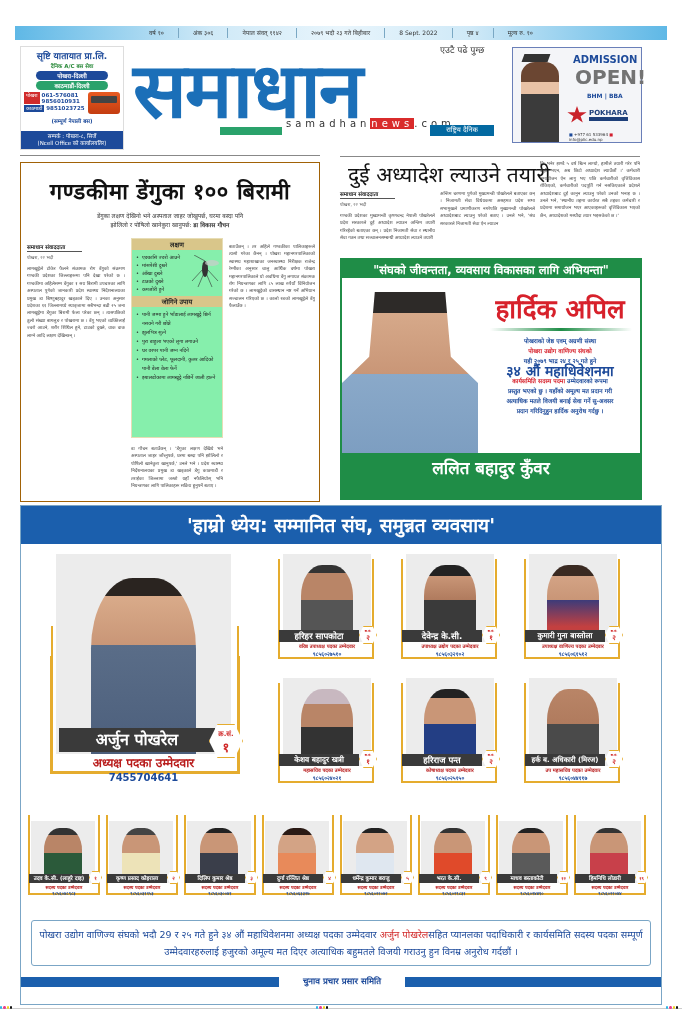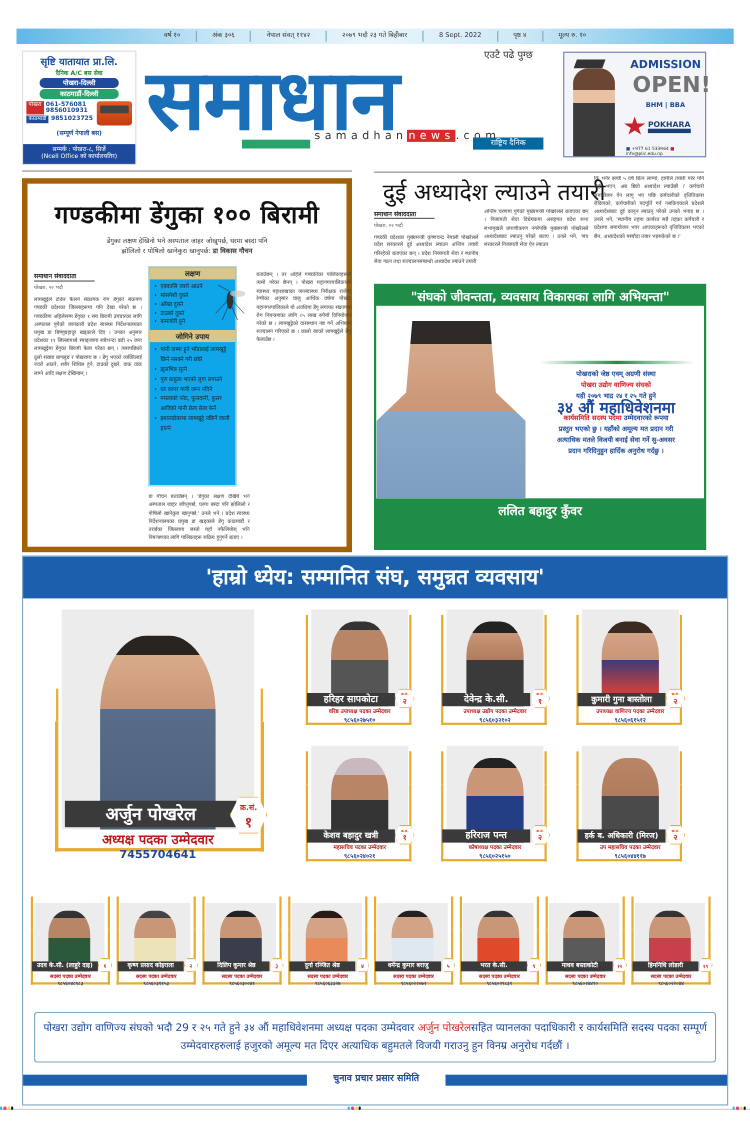--- a/index.html
+++ b/index.html
@@ -40,28 +40,28 @@
   .ad-right .open { position: absolute; left: 62px; top: 17px; font-size: 20px; font-weight: bold; color: #737373; }
   .ad-right .prog { position: absolute; left: 74px; top: 44px; font-size: 6px; font-weight: bold; color: #1d4a9a; }
   .ad-right .star { position: absolute; left: 54px; top: 58px; width: 20px; height: 18px; background: #c9232b; clip-path: polygon(50% 0,61% 35%,98% 35%,68% 57%,79% 91%,50% 70%,21% 91%,32% 57%,2% 35%,39% 35%); }
   .ad-right .pok { position: absolute; left: 76px; top: 61px; font-size: 7px; font-weight: bold; color: #1d3f7a; border-bottom: 4px solid #1d3f7a; }
   .ad-right .cont { position: absolute; left: 56px; top: 84px; font-size: 4px; color: #333; }
 
   .hr1 { left: 20px; top: 155px; width: 300px; height: 1px; background: #888; }
   .hr2 { left: 340px; top: 156px; width: 300px; height: 1px; background: #888; }
 
   
-  .art-left { left: 20px; top: 162px; width: 300px; height: 340px; border: 5px solid #a16207; }
+  .art-left { left: 20px; top: 162px; width: 300px; height: 340px; border: 1px solid #a16207; }
   .art-left .headline { text-align: center; font-size: 22px; font-weight: bold; margin-top: 12px; color: #111; letter-spacing: 0.5px; }
   .art-left .sub { text-align: center; font-size: 6px; color: #333; margin-top: 6px; line-height: 9px; }
   .art-left .sub b { font-weight: bold; }
   .col { font-size: 4.6px; line-height: 7.4px; color: #444; text-align: justify; overflow: hidden; }
   .byline { font-size: 5.5px; font-weight: bold; border-bottom: 1px solid #555; width: 55px; margin-bottom: 2px; }
   .dateline { font-size: 4.5px; color: #555; margin-bottom: 5px; }
-  .sidebox { left: 110px; top: 75px; width: 80px; height: 200px; background: #0ea5e9; border: 1px solid #e7ddb5; }
+  .sidebox { left: 110px; top: 75px; width: 92px; height: 200px; background: #86efac; border: 1px solid #e7ddb5; }
   .sidebox .h { background: #d9c68a; text-align: center; font-size: 6.5px; font-weight: bold; padding: 1px 0; }
   .sidebox ul { list-style: none; padding: 3px 4px; }
   .sidebox li { font-size: 5px; line-height: 8px; }
   .sidebox li::before { content: "•"; margin-right: 3px; }
   .sidebox .rem li { line-height: 9px; padding-left: 6px; text-indent: -6px; }
   .mosq { position: absolute; left: 58px; top: 16px; width: 30px; height: 32px; }
 
   
   .art-right { left: 340px; top: 160px; width: 302px; height: 95px; }
   .art-right .headline { position: absolute; left: 8px; top: 0; font-size: 21px; color: #111; }
@@ -72,21 +72,21 @@
   
   .green-ad { left: 340px; top: 258px; width: 302px; height: 242px; background: #1f8d47; }
   .green-ad .slogan { color: #fff; font-size: 11.5px; font-weight: bold; text-align: center; margin-top: 4px; }
   .green-ad .inner { position: absolute; left: 2px; top: 20px; width: 298px; height: 175px; background: #fff; }
   .green-ad .photo { position: absolute; left: 2px; top: 20px; width: 136px; height: 175px; background: linear-gradient(180deg,#fff 0%,#fff 8%,#2d2a28 8%,#2d2a28 20%,#d6a98a 20%,#c99677 55%,#8aa9c9 55%,#7d9ec1 100%); clip-path: polygon(25% 0,75% 0,80% 45%,100% 60%,100% 100%,0 100%,0 60%,20% 45%); }
   .green-ad .apil { position: absolute; left: 140px; top: 32px; width: 160px; text-align: center; font-size: 26px; font-weight: bold; color: #d7212b; }
   .green-ad .rule { position: absolute; left: 150px; top: 70px; width: 142px; height: 3px; background: linear-gradient(90deg,#fff,#1f8d47,#fff); }
   .green-ad .body { position: absolute; left: 140px; top: 78px; width: 160px; text-align: center; font-size: 6px; line-height: 10px; color: #1d4a9a; font-weight: bold; }
   .green-ad .body .red { color: #d7212b; }
   .green-ad .body .big { font-size: 14px; }
-  .green-ad .name { position: absolute; left: 0; width: 302px; top: 198px; text-align: center; font-size: 11px; font-weight: bold; color: #fff; }
+  .green-ad .name { position: absolute; left: 0; width: 302px; top: 198px; text-align: center; font-size: 17px; font-weight: bold; color: #fff; }
   .green-ad .post { position: absolute; left: 0; width: 302px; top: 220px; text-align: center; font-size: 12px; font-weight: bold; color: #fff; }
 
   
   .big-ad { left: 20px; top: 505px; width: 642px; height: 500px; border: 1px solid #7ba6c6; background: #fff; }
   .big-ad .banner { height: 38px; background: #1b5fad; color: #fff; font-size: 19px; font-weight: bold; text-align: center; line-height: 38px; }
 
   .card { position: absolute; }
   .card .ph { position: absolute; background: #ececec; }
   .card .ph .person { position: absolute; left: 20%; right: 20%; top: 12%; bottom: 0; border-radius: 40% 40% 0 0; }
   .card .frame { position: absolute; border: 2px solid #e5ac2e; border-top: none; }
@@ -227,20 +227,21 @@
     <div class="col" style="height:40px">गण्डकी प्रदेशका मुख्यमन्त्री कृष्णचन्द्र नेपाली पोखरेलले प्रदेश सरकारले दुई अध्यादेश ल्याउन अन्तिम तयारी गरिरहेको बताएका छन् । प्रदेश निजामती सेवा र स्थानीय सेवा गठन तथा सञ्चालनसम्बन्धी अध्यादेश ल्याउने तयारी</div>
   </div>
   <div class="c2 col">अन्तिम चरणमा पुगेको मुख्यमन्त्री पोखरेलले बताएका छन् । निजामती सेवा विधेयकमा असहमत प्रदेश सभा सभामुखले प्रमाणीकरण नगरेपछि मुख्यमन्त्री पोखरेलले अध्यादेशबाट ल्याउनु परेको बताए । उनले भने, 'संघ सरकारले निजामती सेवा ऐन ल्याउन</div>
   <div class="c3 col">कि भनेर झण्डै ५ वर्ष बित्न लाग्यो, हामीले तयारी गरेर पनि केही भएन, अब छिटो अध्यादेश ल्याउँछौं ।' कर्मचारी समायोजन ऐन लागु भए पछि कर्मचारीको वृत्तिविकास रोकिएको, कर्मचारीको पदपूर्ति गर्न नसकिएकाले प्रदेशले अध्यादेशबाट दुई कानुन ल्याउनु परेको उनको भनाइ छ । उनले भने, 'स्थानीय तहमा कार्यरत सबै तहका कर्मचारी र प्रदेशमा समायोजन भएर आएकाहरूको वृत्तिविकास भएको छैन, अध्यादेशको मस्यौदा तयार भइसकेको छ ।'</div>
 </div>
 
 <div class="abs green-ad">
   <div class="slogan">"संघको जीवन्तता, व्यवसाय विकासका लागि अभियन्ता"</div>
   <div class="inner"></div>
   <div class="photo"></div>
+  <div class="apil">हार्दिक अपिल</div>
   <div class="rule"></div>
   <div class="body">
     <div>पोखराको जेष्ठ एवम् अग्रणी संस्था</div>
     <div class="red">पोखरा उद्योग वाणिज्य संघको</div>
     <div>यही २०७९ भाद्र २४ र २५ गते हुने</div>
     <div class="big">३४ औं महाधिवेशनमा</div>
     <div><span class="red">कार्यसमिति सदस्य पदमा</span><span> उम्मेदवारको रूपमा</span></div>
     <div>प्रस्तुत भएको छु । यहाँको अमूल्य मत प्रदान गरी</div>
     <div>अत्याधिक मतले विजयी बनाई सेवा गर्ने सु-अवसर</div>
     <div>प्रदान गरिदिनुहुन हार्दिक अनुरोध गर्दछु ।</div>

